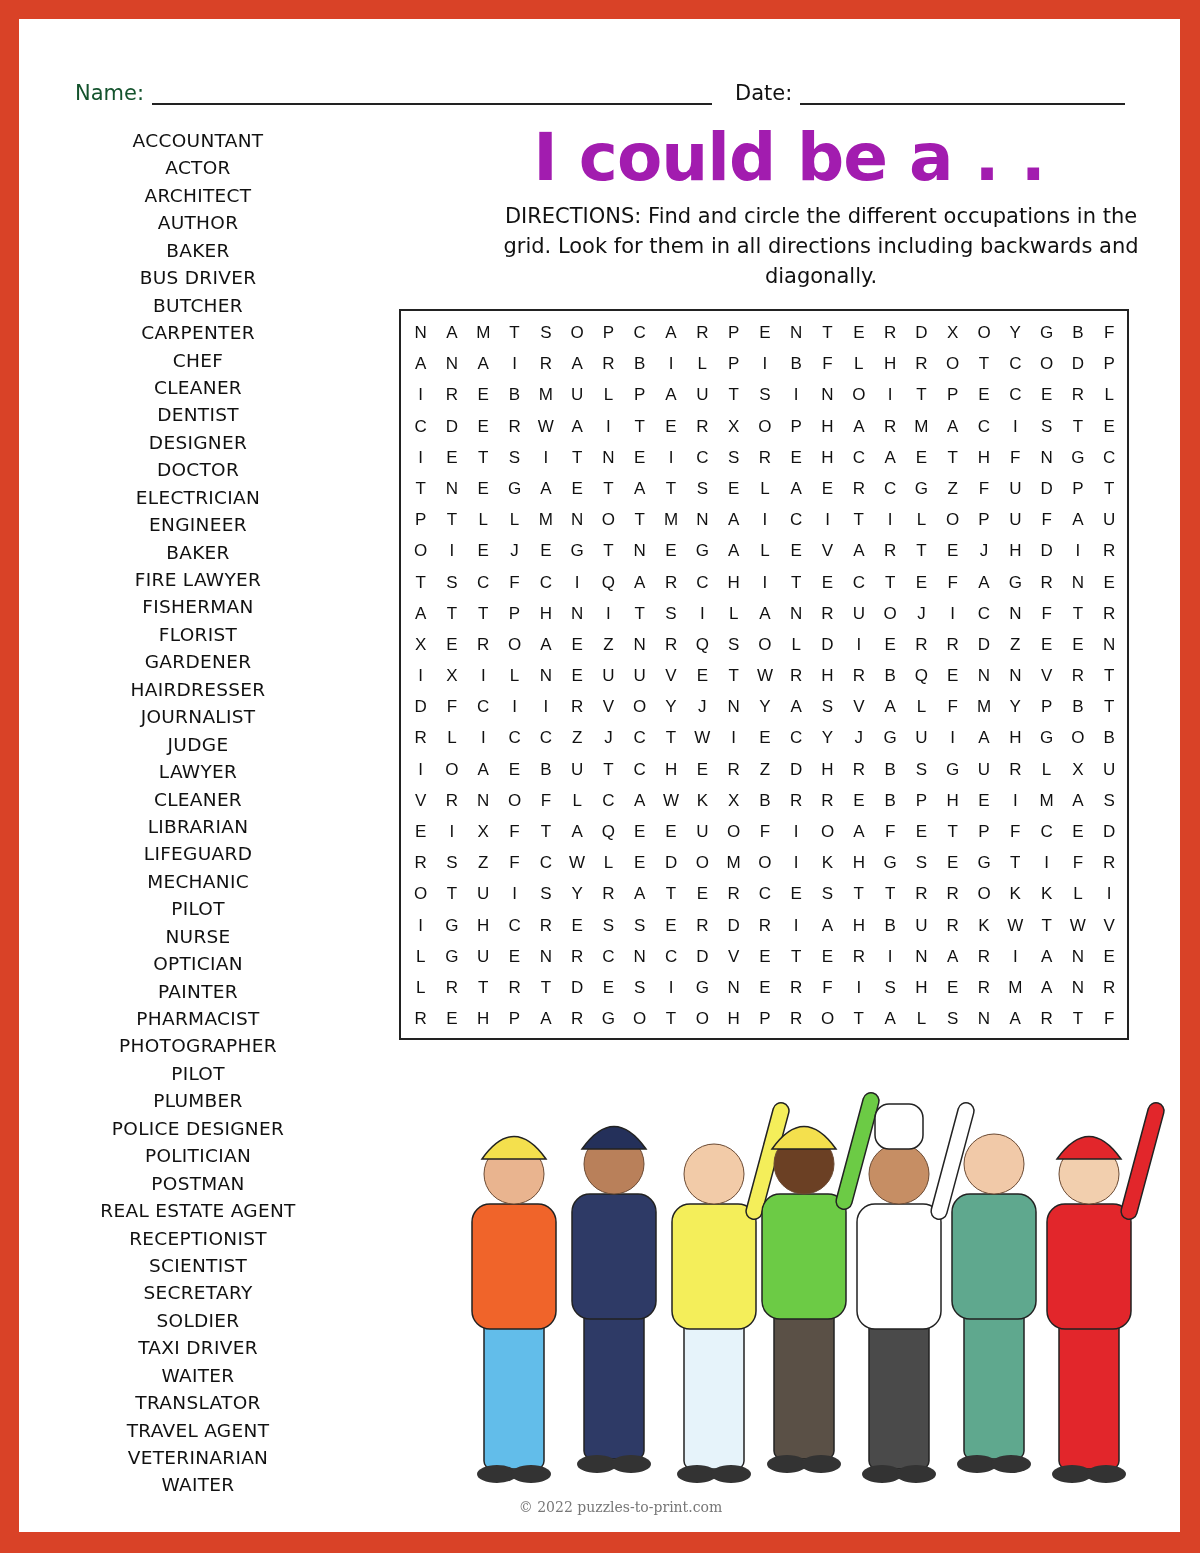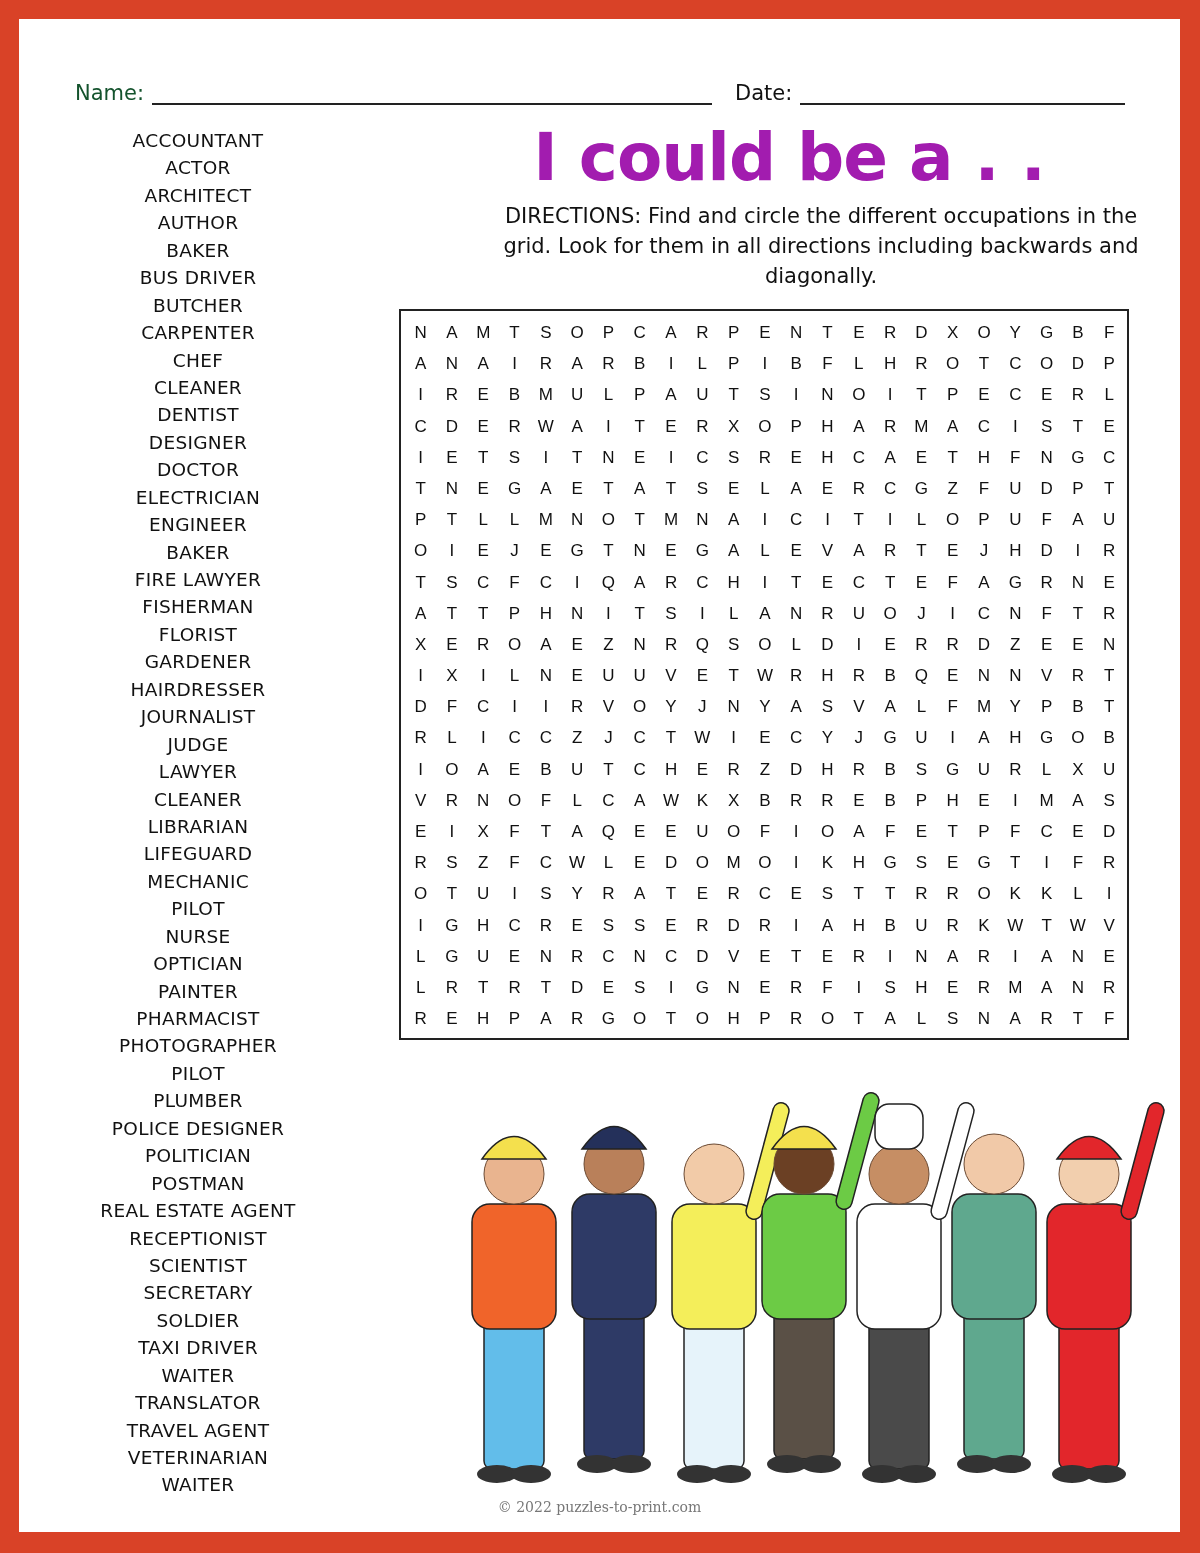--- a/index.html
+++ b/index.html
@@ -73,21 +73,21 @@
     font-size: 17px; line-height: 31px; color: #111;
   }
   .illustration {
     position: absolute; left: 380px; top: 1040px;
     width: 780px; height: 445px;
   }
   .footer {
     position: absolute; left: 0; top: 1480px; width: 1161px;
     text-align: center;
     font-family: "DejaVu Serif", serif;
-    font-size: 14px; color: #777;
+    font-size: 14px; color: #777; padding-left: 21px;
   }
 </style>
 </head>
 <body>
 
 <div class="page">
 
   <div class="name-row">
     <span>Name:</span>
     <span class="line" style="width:560px"></span>

